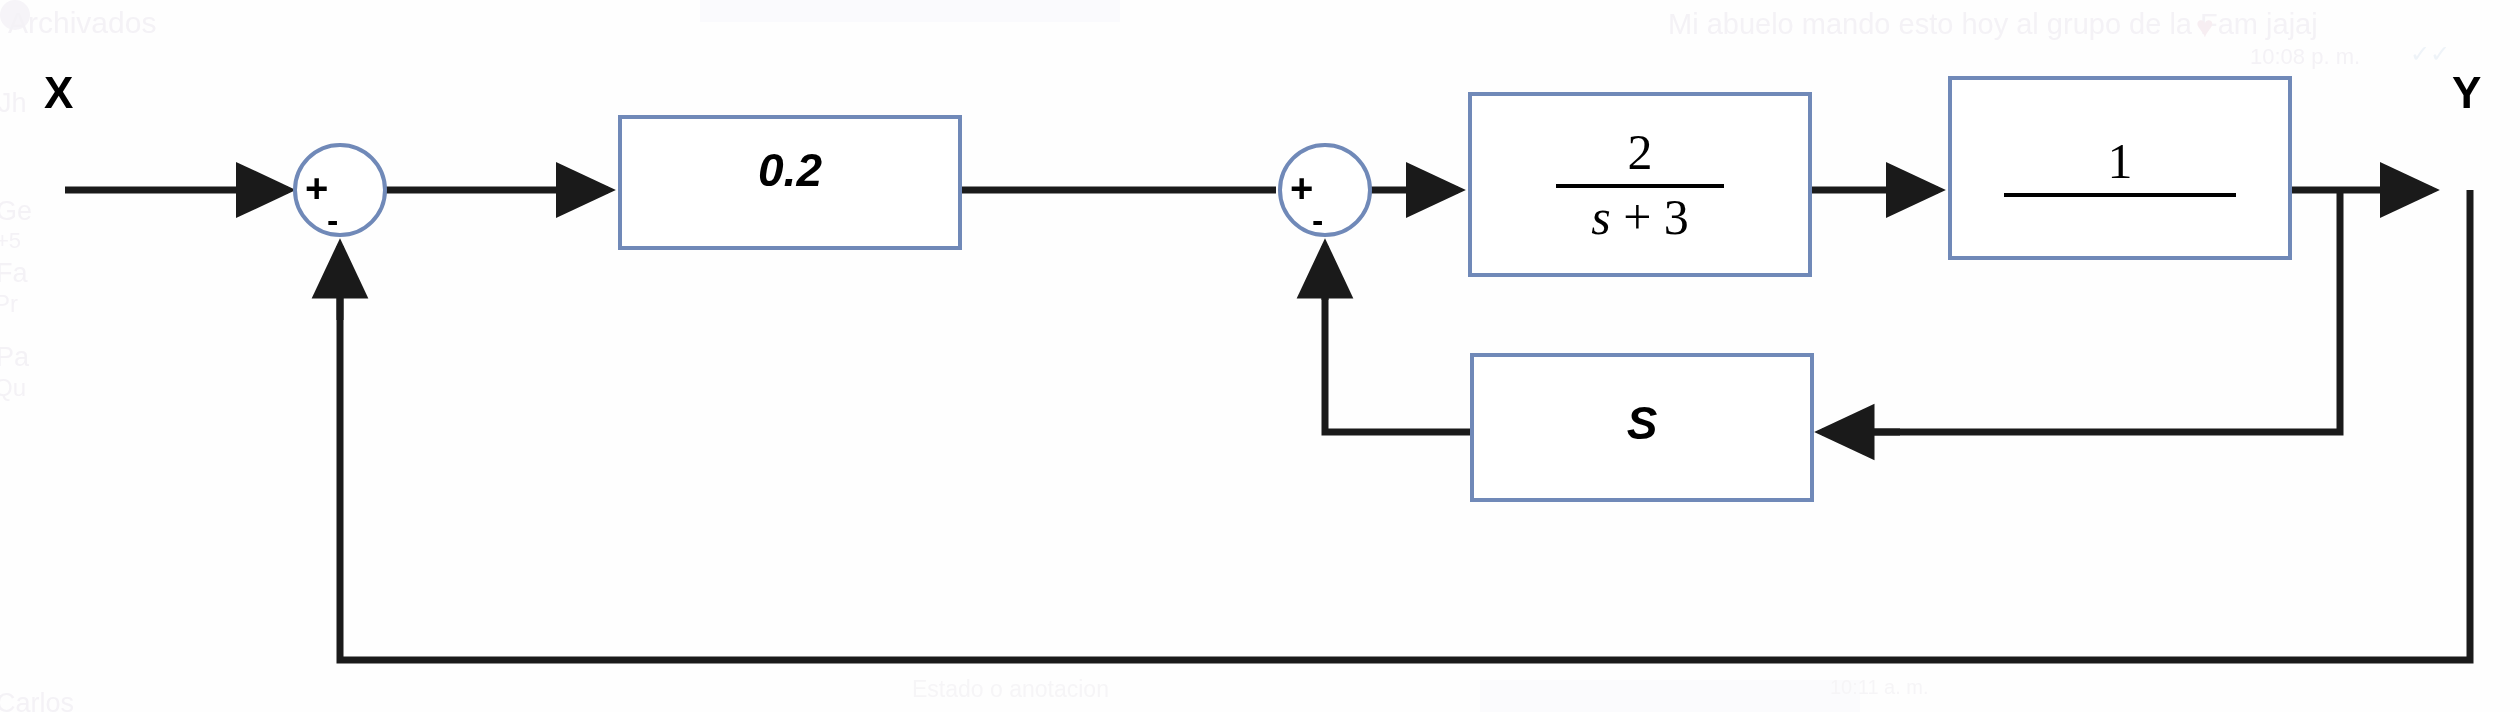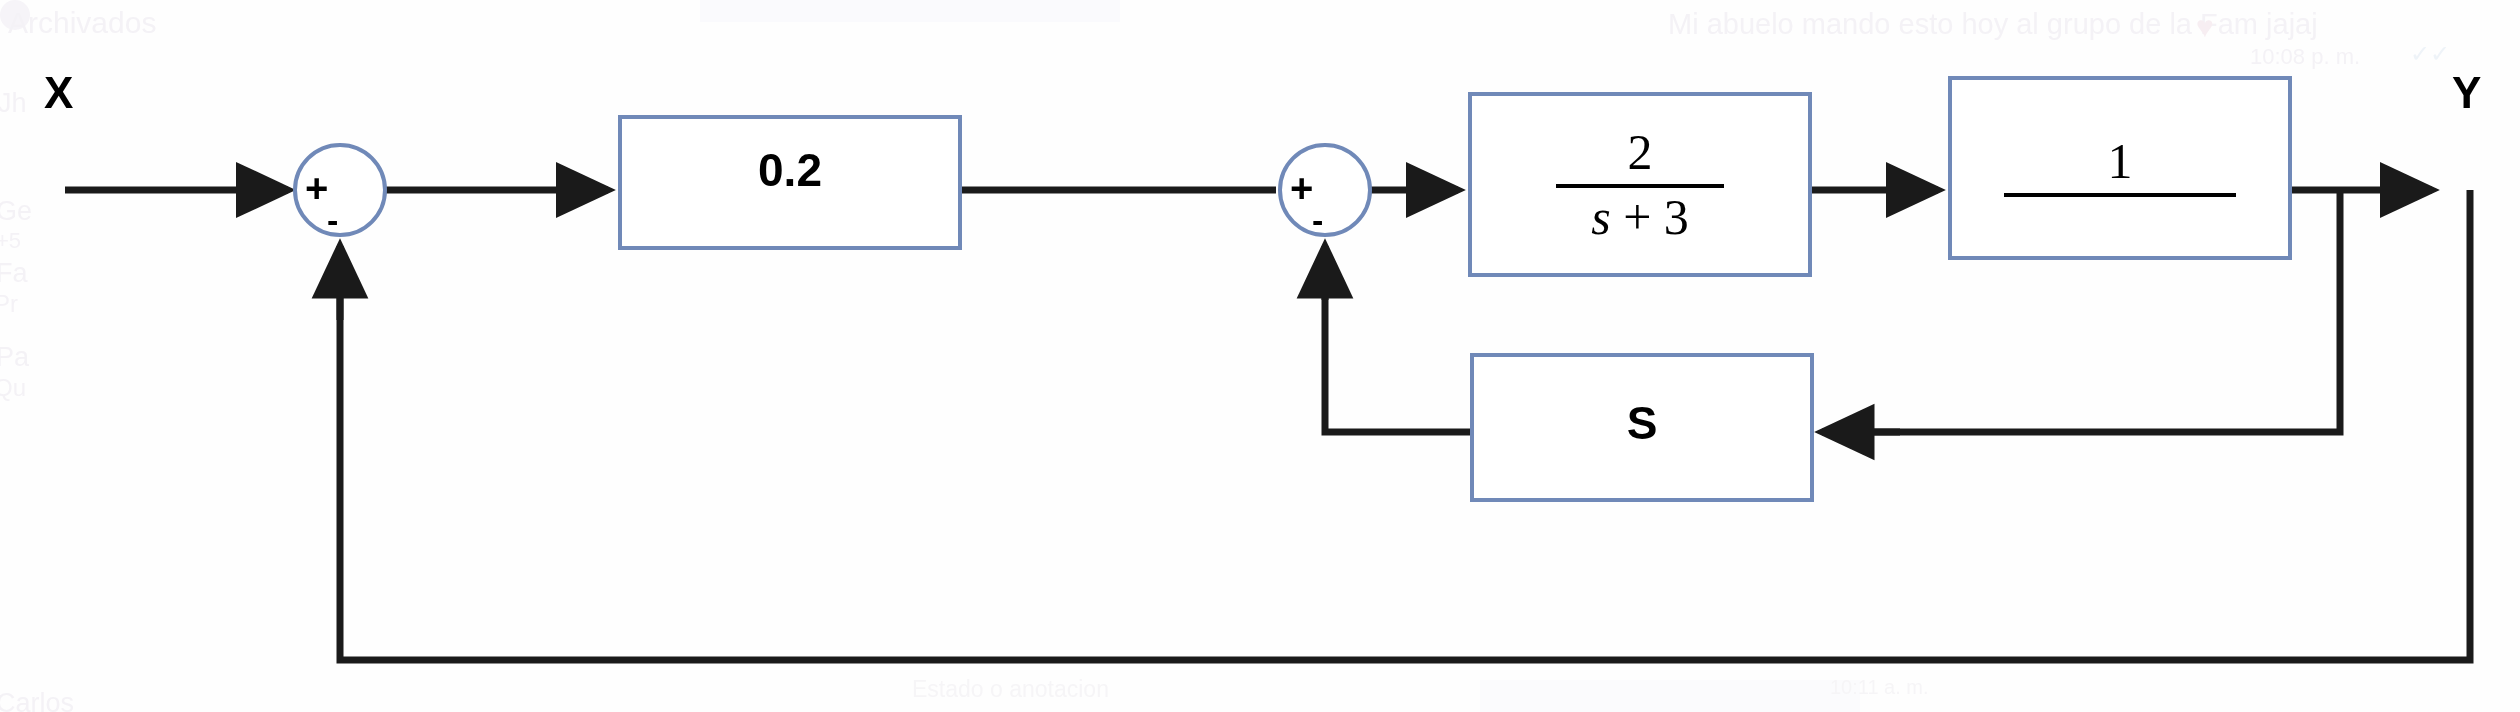--- a/index.html
+++ b/index.html
@@ -58,20 +58,21 @@
   }
 
   
   .gaintxt{
     position:absolute;
     font-family:"Liberation Sans", sans-serif;
     font-weight:bold;
     color:#000;
     text-align:center;
     user-select:none;
+    font-style:italic;
   }
 
   
   .frac{
     position:absolute;
     display:flex;flex-direction:column;align-items:center;justify-content:center;
     color:#000;user-select:none;
     font-family:"Liberation Serif", serif;
   }
   .frac .num{font-size:50px;line-height:1.02;padding:0 6px;}

